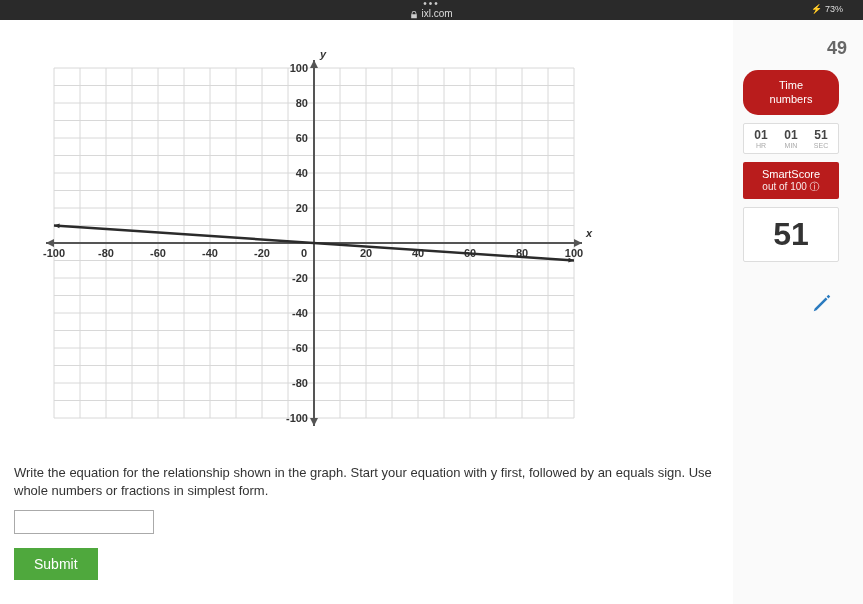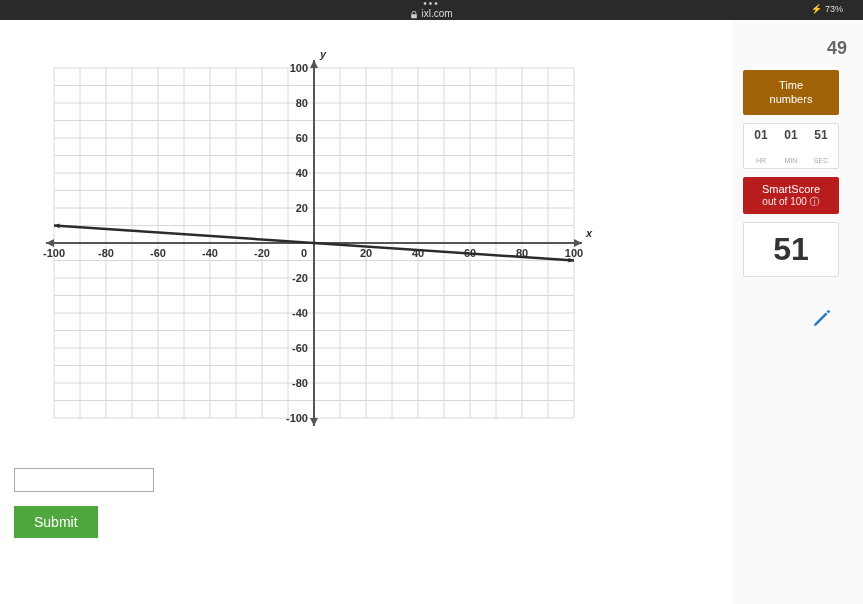--- a/index.html
+++ b/index.html
@@ -112,38 +112,38 @@
     color:#666;
     font-weight:bold;
   }
   .card {
     width: 100%;
     border-radius: 2px;
     text-align: center;
     font-size: 11px;
   }
   .card-time {
-    background: #a16207;
+    background: #b91c1c;
     color: #fff;
     padding: 8px 4px;
     line-height:1.3;
+    border-radius:15px;
   }
   .card-timer {
     background: #fff;
     border:1px solid #ddd;
     padding: 4px 2px;
     display:flex;
     justify-content:space-around;
   }
   .timer-col {
     display:flex;
     flex-direction:column;
     align-items:center;
     flex:1;
-    gap:15px;
   }
   .timer-val { font-size:12px; color:#444; font-weight:bold; }
   .timer-lbl { font-size:7px; color:#aaa; text-transform:uppercase; }
   .card-ss-head {
     background: #b91c1c;
     color:#fff;
     padding:6px 4px;
     line-height:1.2;
   }
   .card-ss-head .sub { font-size:10px; opacity:0.9; }
@@ -251,20 +251,21 @@
         <text x="294" y="79" class="tick-label" text-anchor="end">80</text>
         <text x="294" y="44" class="tick-label" text-anchor="end">100</text>
         <text x="572" y="209" class="axis-label">x</text>
         <text x="306" y="30" class="axis-label">y</text>
         <line x1="40" y1="197.5" x2="560" y2="232.50000000000003" class="data-line"></line>
         <polygon points="40,197.5 45.670800293836436,195.53989183272336 45.356980144701524,200.20236261987054" fill="#2b2b2b"></polygon>
         <polygon points="560,232.50000000000003 554.3291997061635,234.46010816727667 554.6430198552985,229.7976373801295" fill="#2b2b2b"></polygon>
       </svg>
   </div>
 
+  <p class="question">Write the equation for the relationship shown in the graph. Start your equation with y first, followed by an equals sign. Use whole numbers or fractions in simplest form.</p>
 
   <input class="answer-input" type="text" value="" style="">
 
   <div>
     <button class="submit-btn">Submit</button>
   </div>
 </div>
 
 <div class="sidebar">
   <div class="qnum">49</div>

